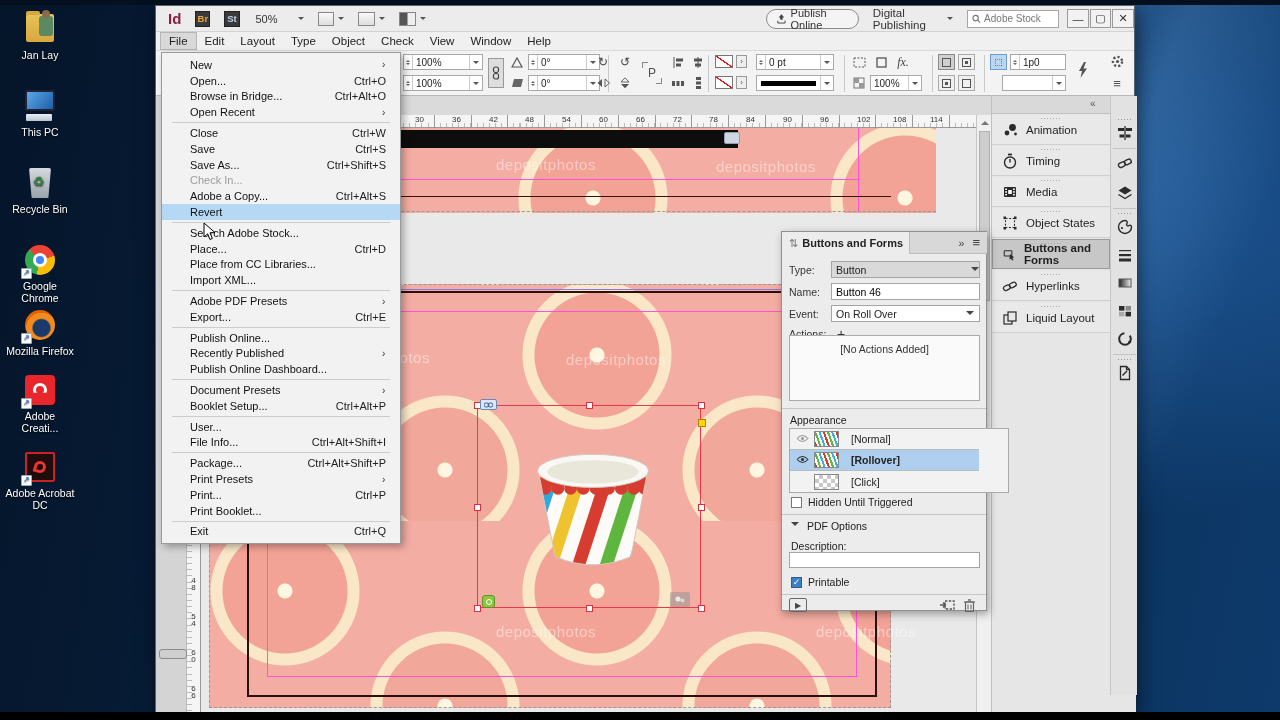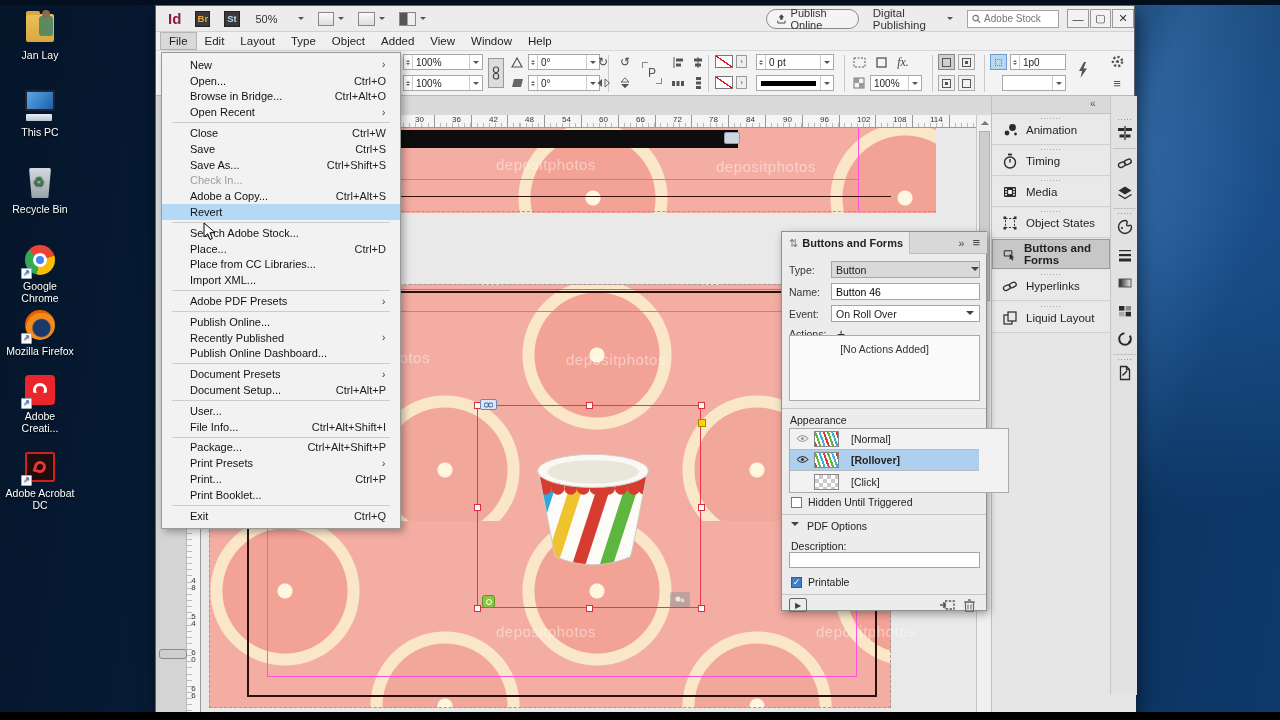--- a/index.html
+++ b/index.html
@@ -242,21 +242,21 @@
     <span class="winbtn">▢</span>
     <span class="winbtn">✕</span>
   </div>
 
   <div id="menubar" class="a">
     <span class="mb open">File</span>
     <span class="mb">Edit</span>
     <span class="mb">Layout</span>
     <span class="mb">Type</span>
     <span class="mb">Object</span>
-    <span class="mb">Added</span>
+    <span class="mb">Check</span>
     <span class="mb">View</span>
     <span class="mb">Window</span>
     <span class="mb">Help</span>
   </div>
 
   <div id="cpanel" class="a">
     <span class="fld" style="left:247px;top:3px;width:80px">
         <i class="stp"></i>
         <span class="val">100%</span>
         <i class="ddz"></i>
@@ -828,38 +828,42 @@
         <span class="ml">Place from CC Libraries...</span>
       </div>
     <div class="mi">
         <span class="ml">Import XML...</span>
       </div>
     <div class="msep"></div>
     <div class="mi">
         <span class="ml">Adobe PDF Presets</span>
         <span class="sub">›</span>
       </div>
+    <div class="mi">
+        <span class="ml">Export...</span>
+        <span class="ms">Ctrl+E</span>
+      </div>
     <div class="msep"></div>
     <div class="mi">
         <span class="ml">Publish Online...</span>
       </div>
     <div class="mi">
         <span class="ml">Recently Published</span>
         <span class="sub">›</span>
       </div>
     <div class="mi">
         <span class="ml">Publish Online Dashboard...</span>
       </div>
     <div class="msep"></div>
     <div class="mi">
         <span class="ml">Document Presets</span>
         <span class="sub">›</span>
       </div>
     <div class="mi">
-        <span class="ml">Document Setup...</span>
+        <span class="ml">Booklet Setup...</span>
         <span class="ms">Ctrl+Alt+P</span>
       </div>
     <div class="msep"></div>
     <div class="mi">
         <span class="ml">User...</span>
       </div>
     <div class="mi">
         <span class="ml">File Info...</span>
         <span class="ms">Ctrl+Alt+Shift+I</span>
       </div>

